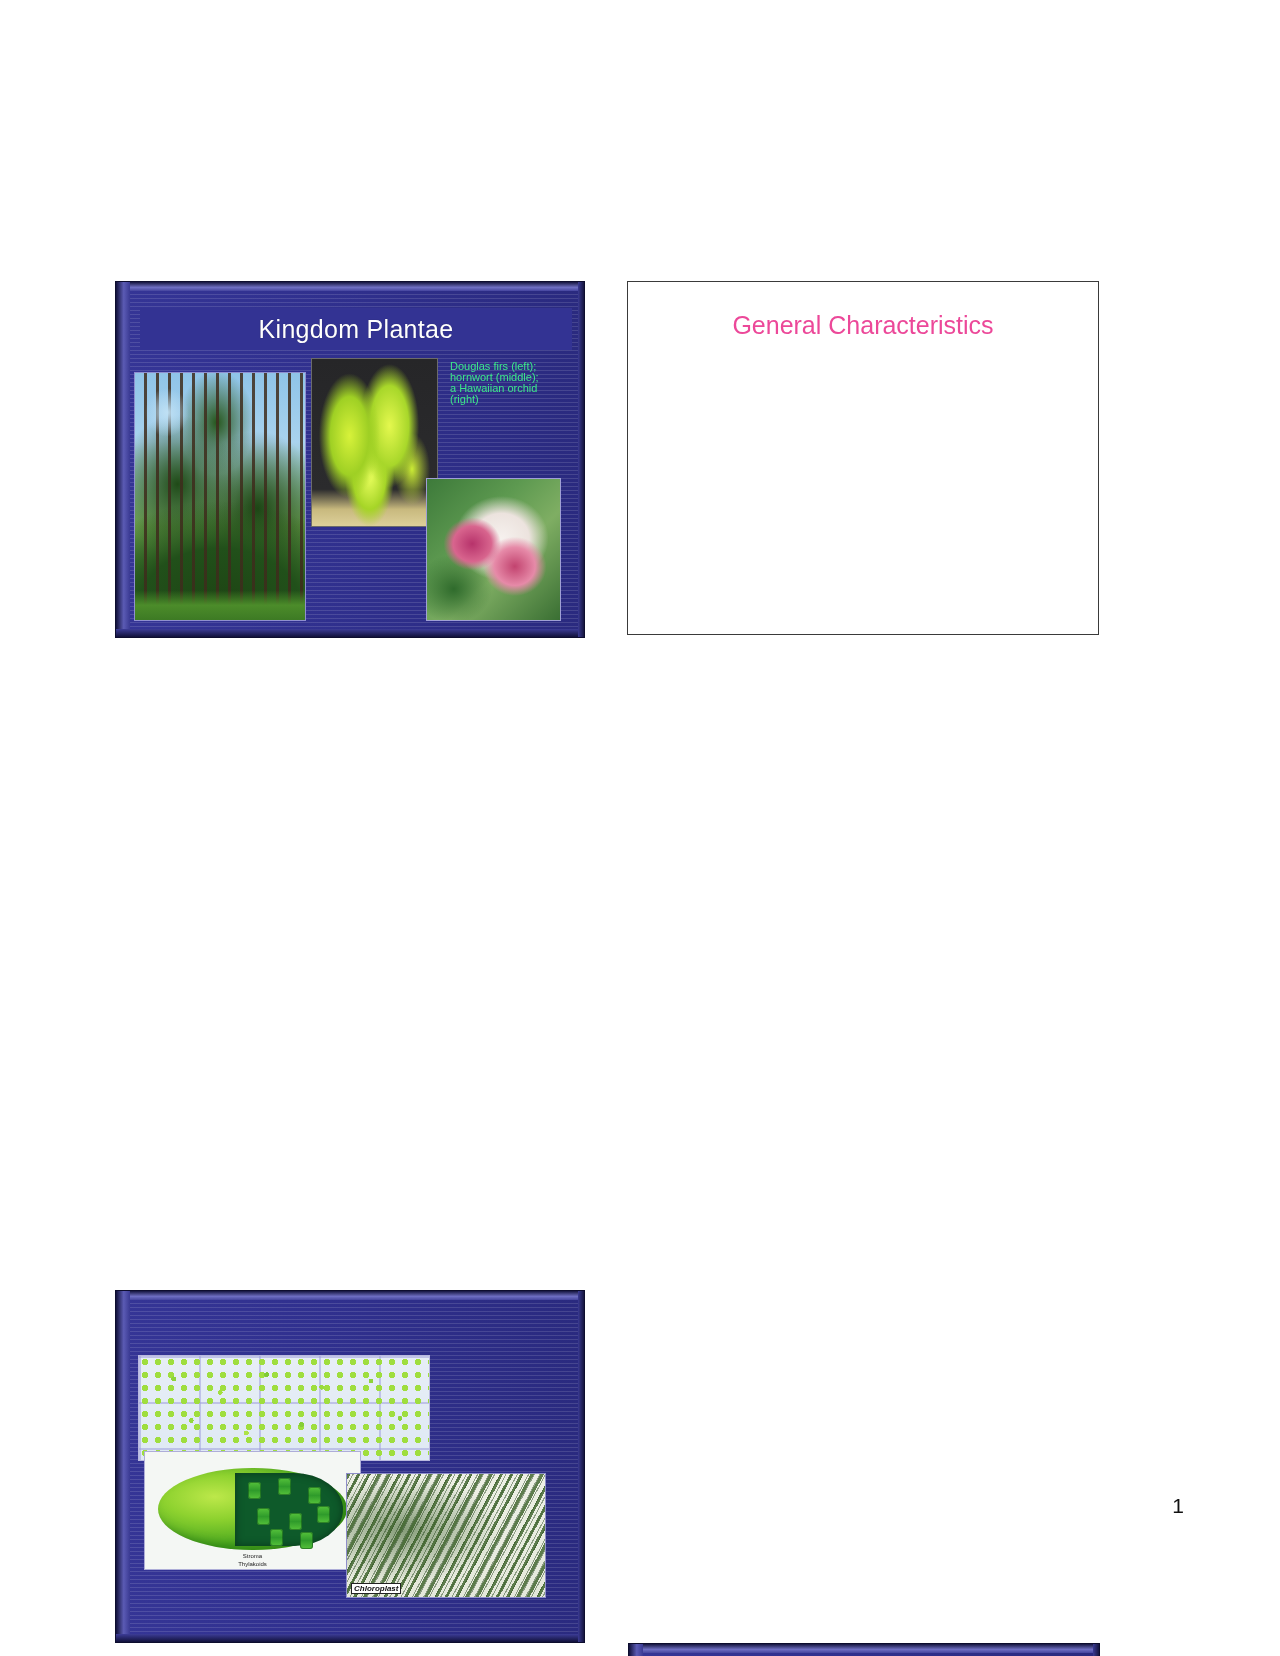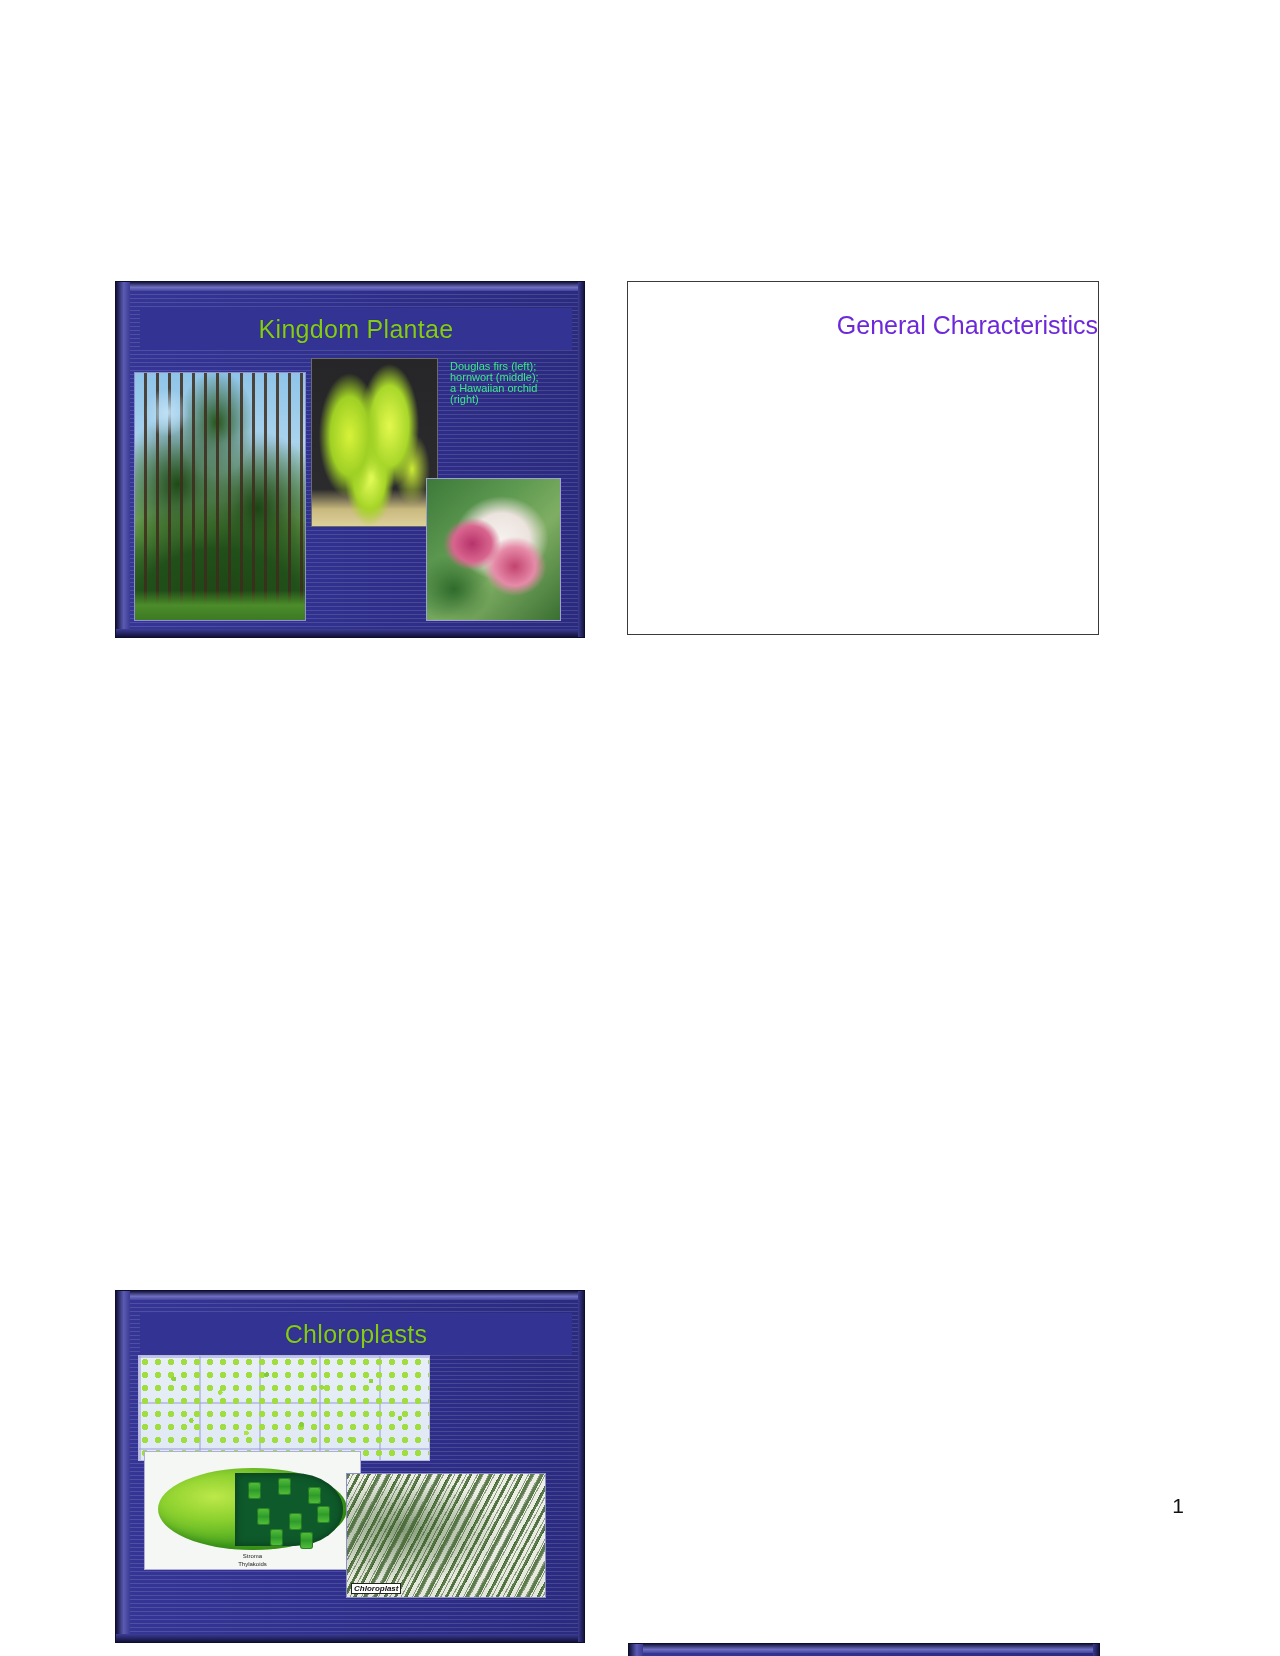--- a/index.html
+++ b/index.html
@@ -45,21 +45,21 @@
     position:absolute;right:0;top:0;bottom:0;width:6px;
     background:linear-gradient(to left,#16163f,#3a3a93);
   }
 
   .title-band{
     position:absolute;
     background:#333393;
     display:flex;align-items:center;justify-content:center;
   }
   .ppt-title{
-    color:#84cc16;
+    color:#ffffff;
     font-size:25px;
     letter-spacing:0.3px;
     white-space:nowrap;
     text-shadow:0 0 1px rgba(0,0,0,.4);
   }
 
   
   #slide1{left:115px;top:281px;width:470px;height:357px;}
   #slide1 .title-band{left:24px;top:26px;width:432px;height:42px;}
 
@@ -118,21 +118,21 @@
     white-space:pre-line;
   }
 
   
   #slide2{
     left:627px;top:281px;width:472px;height:354px;
     background:#ffffff;border:1px solid #3a3a3a;
   }
   #slide2 .plain-title{
     position:absolute;left:0;right:0;top:29px;
-    text-align:right;color:#6d28d9;font-size:25px;
+    text-align:center;color:#ec4899;font-size:25px;
   }
 
   
   #slide3{left:115px;top:933px;width:470px;height:353px;}
   #slide3 .title-band{left:24px;top:22px;width:432px;height:42px;}
 
   .leafcells{
     position:absolute;left:22px;top:64px;width:290px;height:104px;
     border:1px solid #b9b9e0;
     background:
@@ -238,23 +238,20 @@
   <div class="plain-title">General Characteristics</div>
 </div>
 
 <div class="slide ppt" id="slide3">
   <div class="stripes"></div>
   <div class="bevel-t"></div>
   <div class="bevel-l"></div>
   <div class="bevel-b"></div>
   <div class="bevel-r"></div>
 
-  <div class="title-band">
-    <span class="ppt-title">Chloroplasts</span>
-  </div>
 
   <div class="leafcells"></div>
 
   <div class="chloro-diagram">
     <div class="body"></div>
     <div class="cut"></div>
     <div class="grana" style="left:48%;top:26%;"></div>
     <div class="grana" style="left:62%;top:22%;"></div>
     <div class="grana" style="left:76%;top:30%;"></div>
     <div class="grana" style="left:52%;top:48%;"></div>

